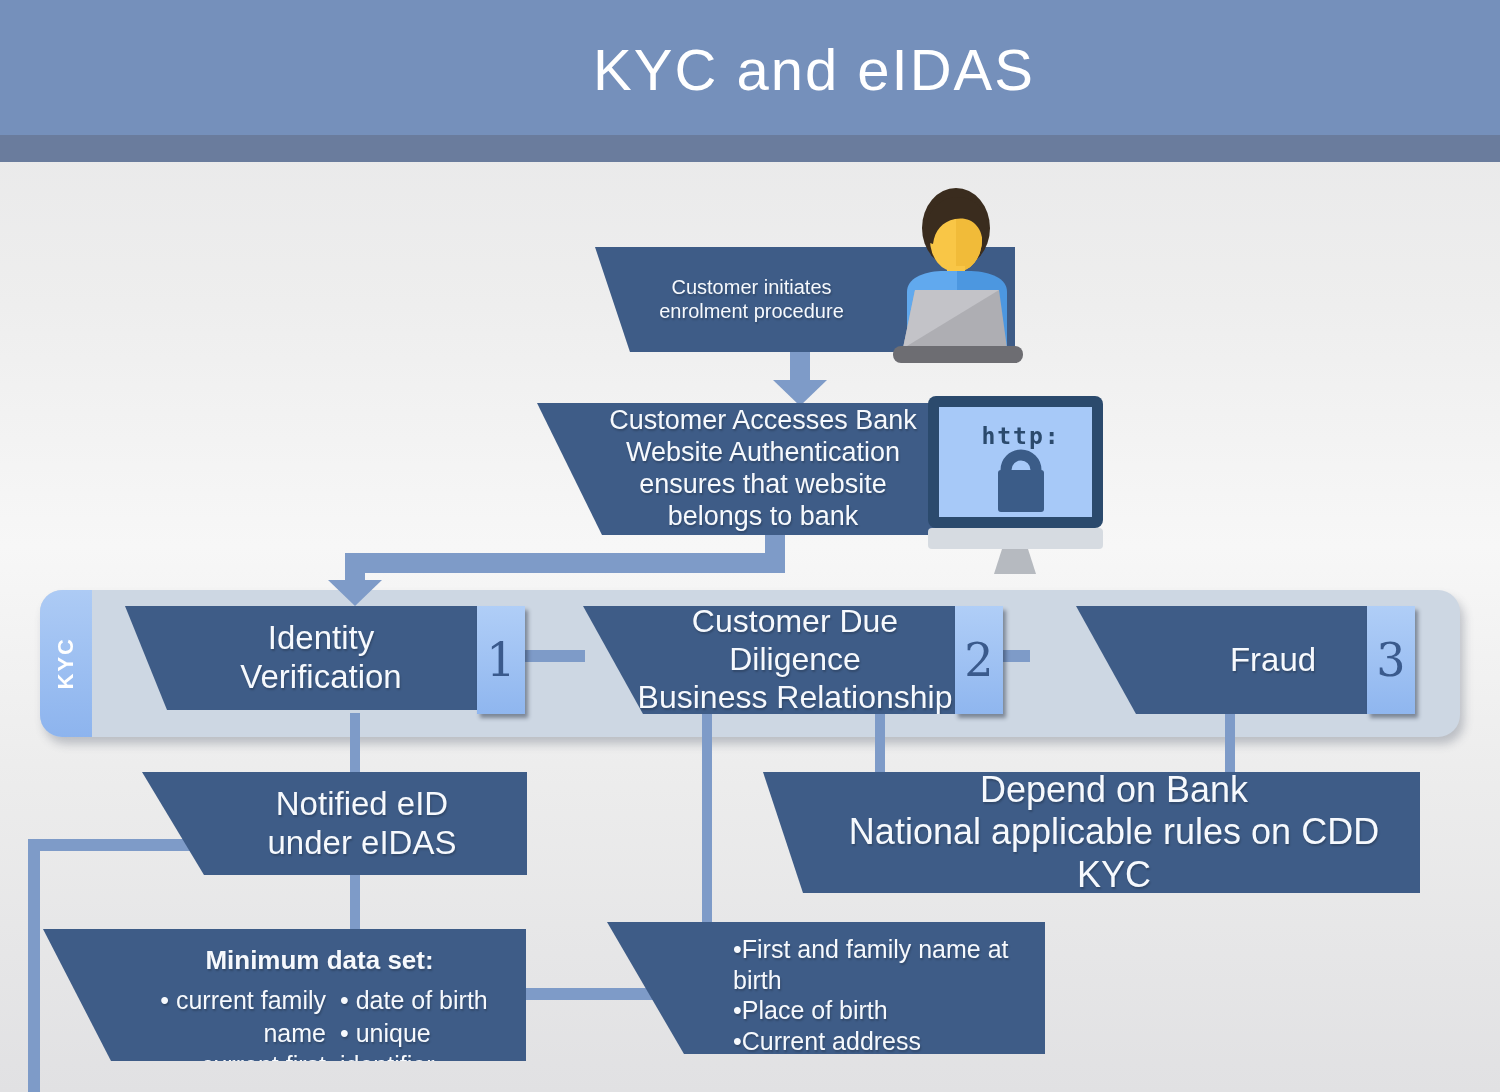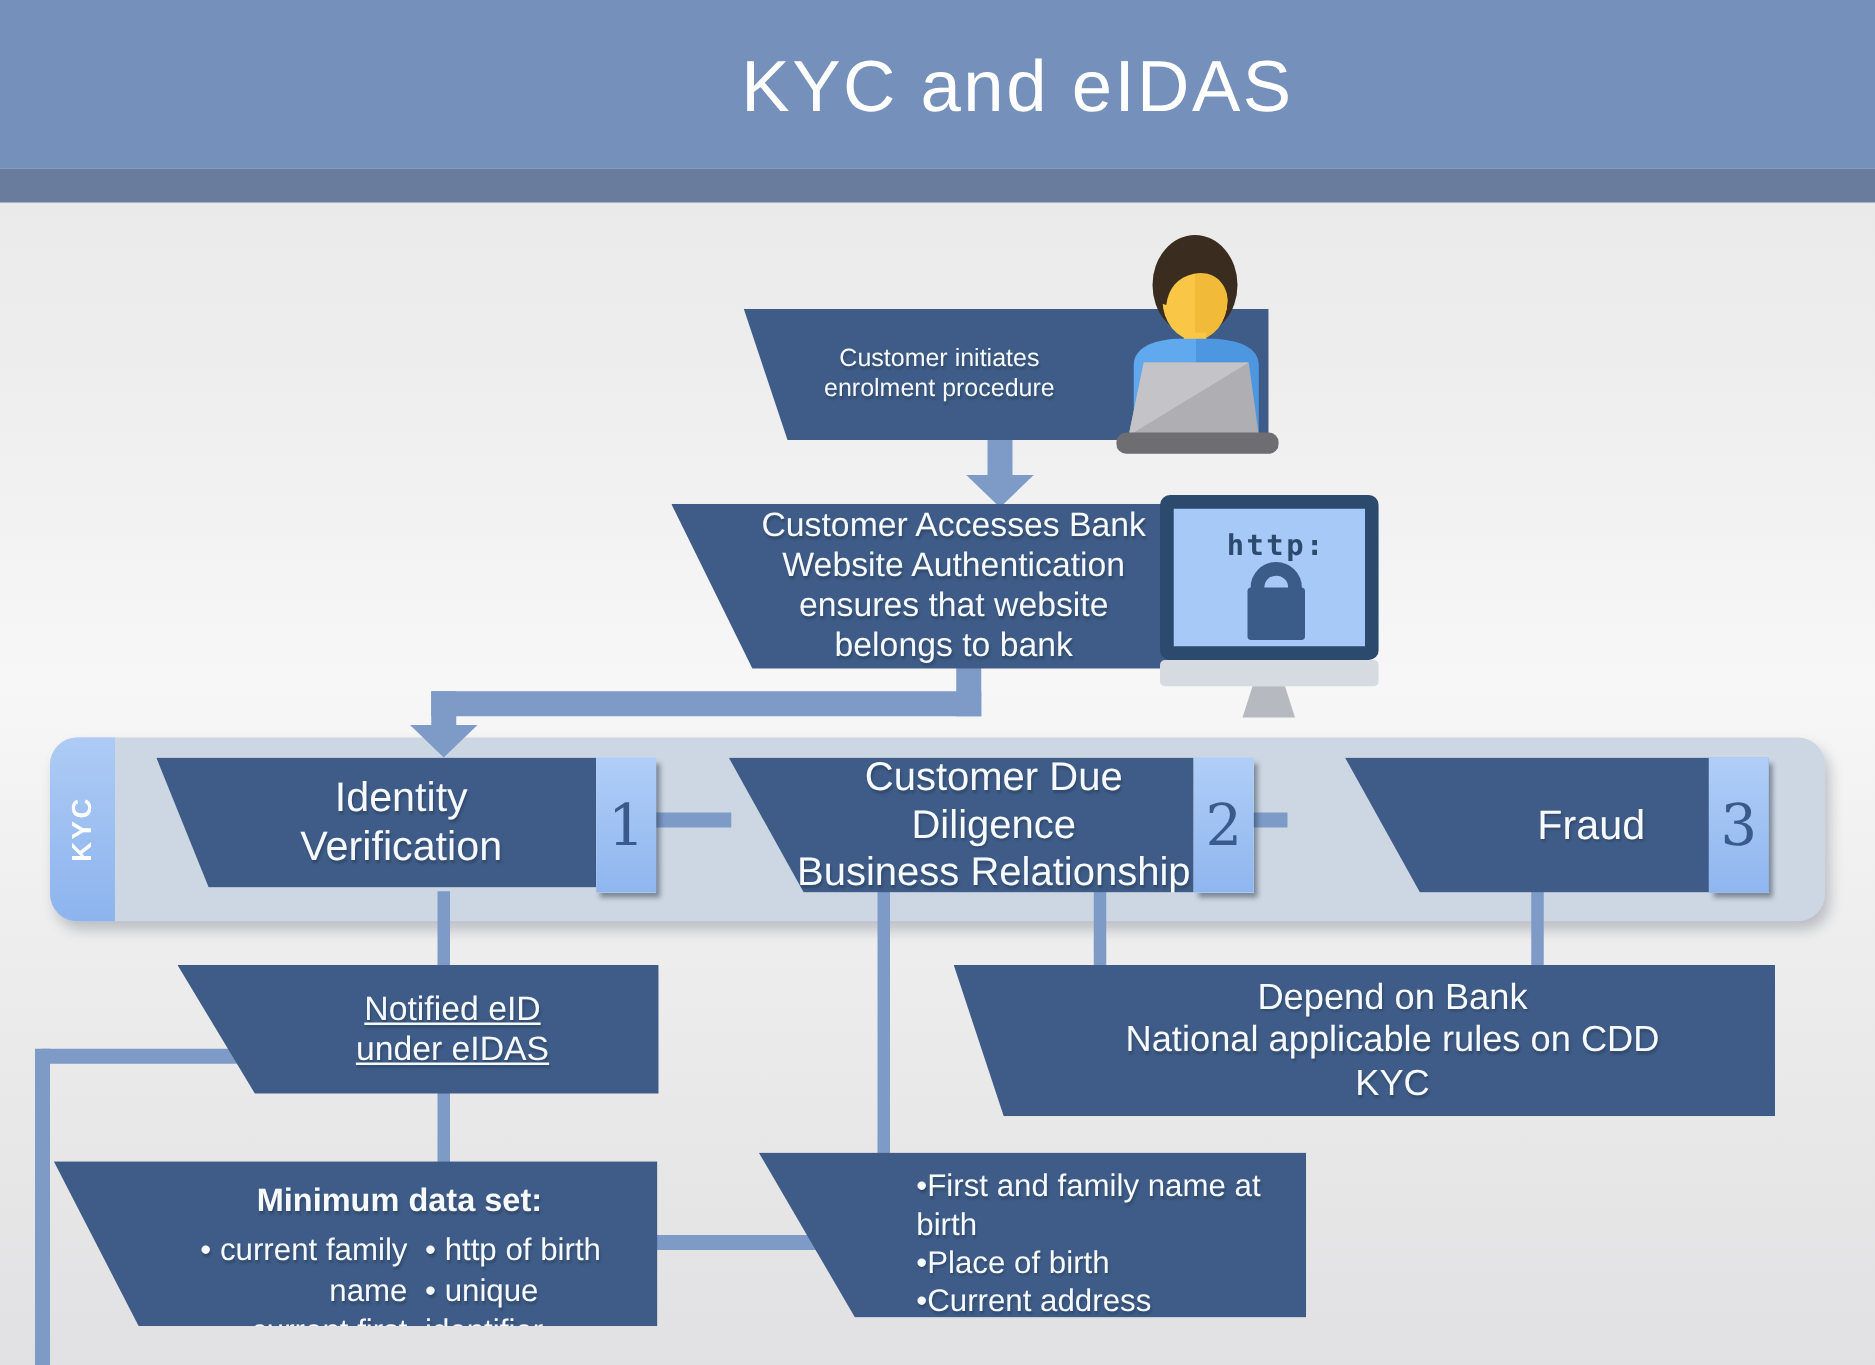--- a/index.html
+++ b/index.html
@@ -134,40 +134,40 @@
 Business Relationship</div>
   </div>
   <div class="num-tab" style="left:955px;top:606px;">2</div>
 
   <div class="dark-box" style="left:1076px;top:606px;width:339px;height:108px;clip-path:polygon(0 0,100% 0,100% 100%,60px 100%);">
     <div class="box-text" style="font-size:33px;padding-left:55px;">Fraud</div>
   </div>
   <div class="num-tab" style="left:1367px;top:606px;">3</div>
 
   <div class="dark-box" style="left:142px;top:772px;width:385px;height:103px;clip-path:polygon(0 0,100% 0,100% 100%,62px 100%);">
-    <div class="box-text ml" style="font-size:27px;padding-left:55px;text-decoration:underline;">Notified eID
+    <div class="box-text ml" style="font-size:33px;padding-left:55px;">Notified eID
 under eIDAS</div>
   </div>
 
   <div class="dark-box" style="left:763px;top:772px;width:657px;height:121px;clip-path:polygon(0 0,100% 0,100% 100%,40px 100%);">
-    <div class="box-text ml" style="font-size:29px;padding-left:45px;">Depend on Bank
+    <div class="box-text ml" style="font-size:36px;padding-left:45px;">Depend on Bank
 National applicable rules on CDD
 KYC</div>
   </div>
 
   <div class="dark-box" style="left:43px;top:929px;width:483px;height:132px;clip-path:polygon(0 0,100% 0,100% 100%,68px 100%);">
     <div style="position:absolute;inset:0;padding:16px 6px 0 76px;text-shadow:1px 2px 2px rgba(0,0,0,.22);">
       <div style="font-size:26px;font-weight:bold;text-align:center;">Minimum data set:</div>
       <div style="display:flex;gap:14px;margin-top:8px;font-size:25px;line-height:1.3;">
         <div style="flex:1.15;text-align:right;">
           <div><span>• </span><span>current family name</span></div>
           <div><span>• </span><span>current first name</span></div>
         </div>
         <div style="flex:1;text-align:left;">
-          <div><span>• </span><span>http of birth</span></div>
+          <div><span>• </span><span>date of birth</span></div>
           <div><span>• </span><span>unique identifier</span></div>
         </div>
       </div>
     </div>
   </div>
 
   <div class="dark-box" style="left:607px;top:922px;width:438px;height:132px;clip-path:polygon(0 0,100% 0,100% 100%,77px 100%);">
     <div style="position:absolute;inset:0;padding:10px 10px 0 126px;text-shadow:1px 2px 2px rgba(0,0,0,.22);">
       <div style="font-size:25px;line-height:1.22;margin-top:2px;">
         <div><span>•</span><span>First and family name at birth</span></div>

